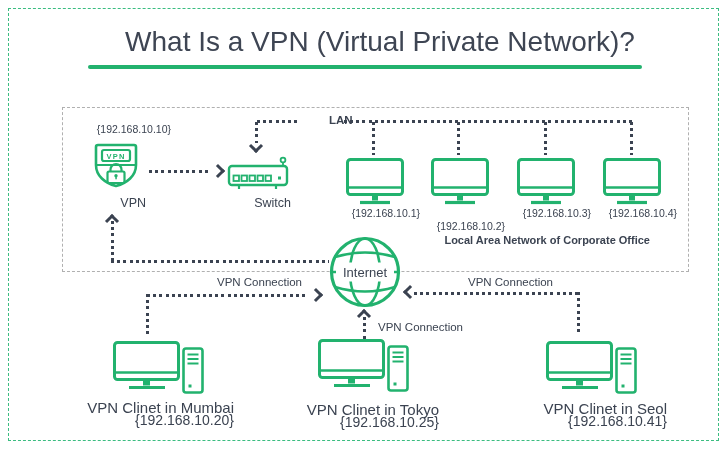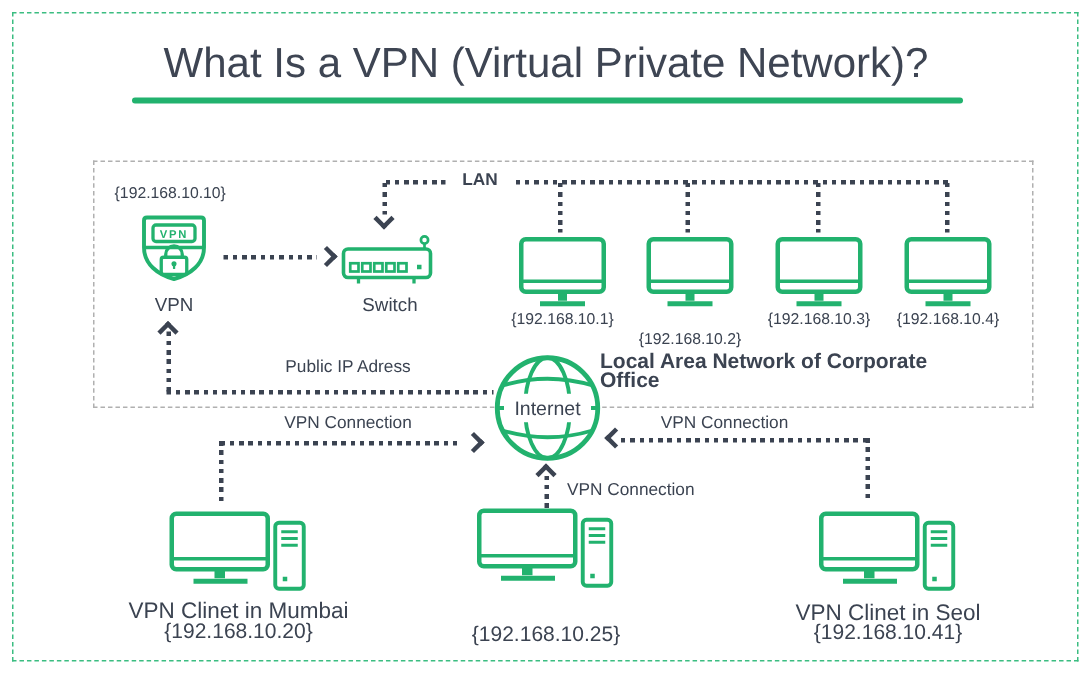--- a/index.html
+++ b/index.html
@@ -6,42 +6,42 @@
     --green:#22b26e;
     --dark:#3b4351;
     --gray:#b0b0b0;
   }
   *{margin:0;padding:0;box-sizing:border-box;}
   html,body{background:#ffffff;}
   .canvas{
     position:relative;width:728px;height:450px;background:#ffffff;overflow:hidden;
     font-family:"Liberation Sans",sans-serif;color:var(--dark);
   }
-  .abs{position:absolute;}
+  .abs{position:absolute;padding-left:32px;}
   .outer-border{left:8px;top:8px;width:711px;height:433px;border:1px dashed #3bbd81;}
   .inner-box{left:62px;top:107px;width:627px;height:165px;border:1px dashed var(--gray);}
   .title{left:0;right:0;top:26px;text-align:center;font-size:28px;color:#3e4553;}
   .title-underline{left:88px;top:65px;width:554px;height:4px;background:var(--green);border-radius:2px;}
 
   
   .dot-h{position:absolute;height:3px;background-image:repeating-linear-gradient(to right,var(--dark) 0 3px,transparent 3px 6.2px);}
   .dot-v{position:absolute;width:3px;background-image:repeating-linear-gradient(to bottom,var(--dark) 0 3px,transparent 3px 6.2px);}
   
   .chev{position:absolute;width:10px;height:10px;border-top:3.2px solid var(--dark);border-right:3.2px solid var(--dark);}
   .chev.r{transform:rotate(45deg);}
   .chev.u{transform:rotate(-45deg);}
   .chev.d{transform:rotate(135deg);}
   .chev.l{transform:rotate(225deg);}
 
   .lbl{position:absolute;font-size:11.5px;color:var(--dark);}
-  .center{text-align:center;}
+  .center{text-align:right;}
   .ip{font-size:10.5px;}
   .node-label{font-size:12.5px;}
   .lan-tag{left:297px;top:112px;width:46px;height:16px;line-height:16px;background:#fff;font-weight:bold;font-size:11.5px;text-align:center;z-index:3;}
-  .lan-caption{left:400px;top:234px;width:250px;text-align:left;font-weight:bold;font-size:14px;line-height:12.5px;}
+  .lan-caption{left:400px;top:234px;width:250px;text-align:right;font-weight:bold;font-size:11px;line-height:12.5px;}
   .client-name{font-size:15px;}
   .client-ip{font-size:14px;}
   svg{position:absolute;overflow:visible;}
   svg text{font-family:"Liberation Sans",sans-serif;}
   .z5{z-index:5;}
 </style>
 </head>
 <body>
 
 <div class="canvas">
@@ -124,21 +124,20 @@
   <div class="lbl ip center" style="left:501px;top:207px;width:90px;">{192.168.10.3}</div>
   <div class="lbl ip center" style="left:587px;top:207px;width:90px;">{192.168.10.4}</div>
 
   <div class="abs lan-caption">
     <div>Local Area Network of Corporate Office</div>
   </div>
 
   <div class="dot-h" style="left:111px;top:260px;width:218px;"></div>
   <div class="dot-v" style="left:111px;top:221px;height:40px;"></div>
   <div class="chev u" style="left:107px;top:216px;"></div>
-  <div class="lbl center" style="left:162px;top:239px;width:140px;">Public IP Adress</div>
 
   <div class="dot-h" style="left:147px;top:294px;width:161px;"></div>
   <div class="chev r" style="left:311px;top:290px;"></div>
   <div class="dot-v" style="left:146px;top:294px;height:40px;"></div>
   <div class="lbl center" style="left:162px;top:276px;width:140px;">VPN Connection</div>
 
   <div class="dot-v" style="left:363px;top:317px;height:25px;"></div>
   <div class="chev u" style="left:359px;top:311px;"></div>
   <div class="lbl" style="left:378px;top:321px;width:130px;">VPN Connection</div>
 
@@ -187,18 +186,19 @@
     <rect x="70.5" y="7.5" width="19" height="44" rx="2.5" fill="none" stroke="#22b26e" stroke-width="2.6"></rect>
     <line x1="74.5" y1="13.5" x2="85.5" y2="13.5" stroke="#22b26e" stroke-width="2"></line>
     <line x1="74.5" y1="18" x2="85.5" y2="18" stroke="#22b26e" stroke-width="2"></line>
     <line x1="74.5" y1="22.5" x2="85.5" y2="22.5" stroke="#22b26e" stroke-width="2"></line>
     <rect x="75.5" y="43.5" width="3" height="3" fill="#22b26e"></rect>
   </svg>
 
   <div class="lbl client-name center" style="left:84px;top:399px;width:150px;">VPN Clinet in Mumbai</div>
   <div class="lbl client-ip center" style="left:84px;top:412px;width:150px;">{192.168.10.20}</div>
 
+  <div class="lbl client-name center" style="left:289px;top:401px;width:150px;">VPN Clinet in Tokyo</div>
   <div class="lbl client-ip center" style="left:289px;top:414px;width:150px;">{192.168.10.25}</div>
 
   <div class="lbl client-name center" style="left:517px;top:400px;width:150px;">VPN Clinet in Seol</div>
   <div class="lbl client-ip center" style="left:517px;top:413px;width:150px;">{192.168.10.41}</div>
 
 </div>
 
 </body></html>

